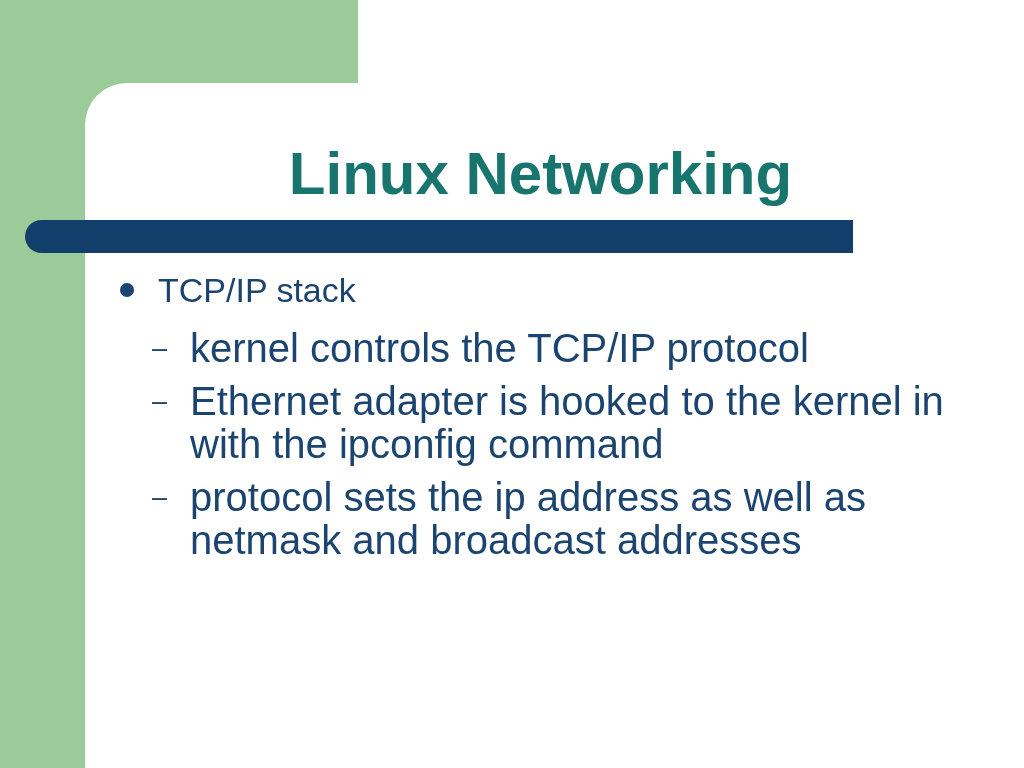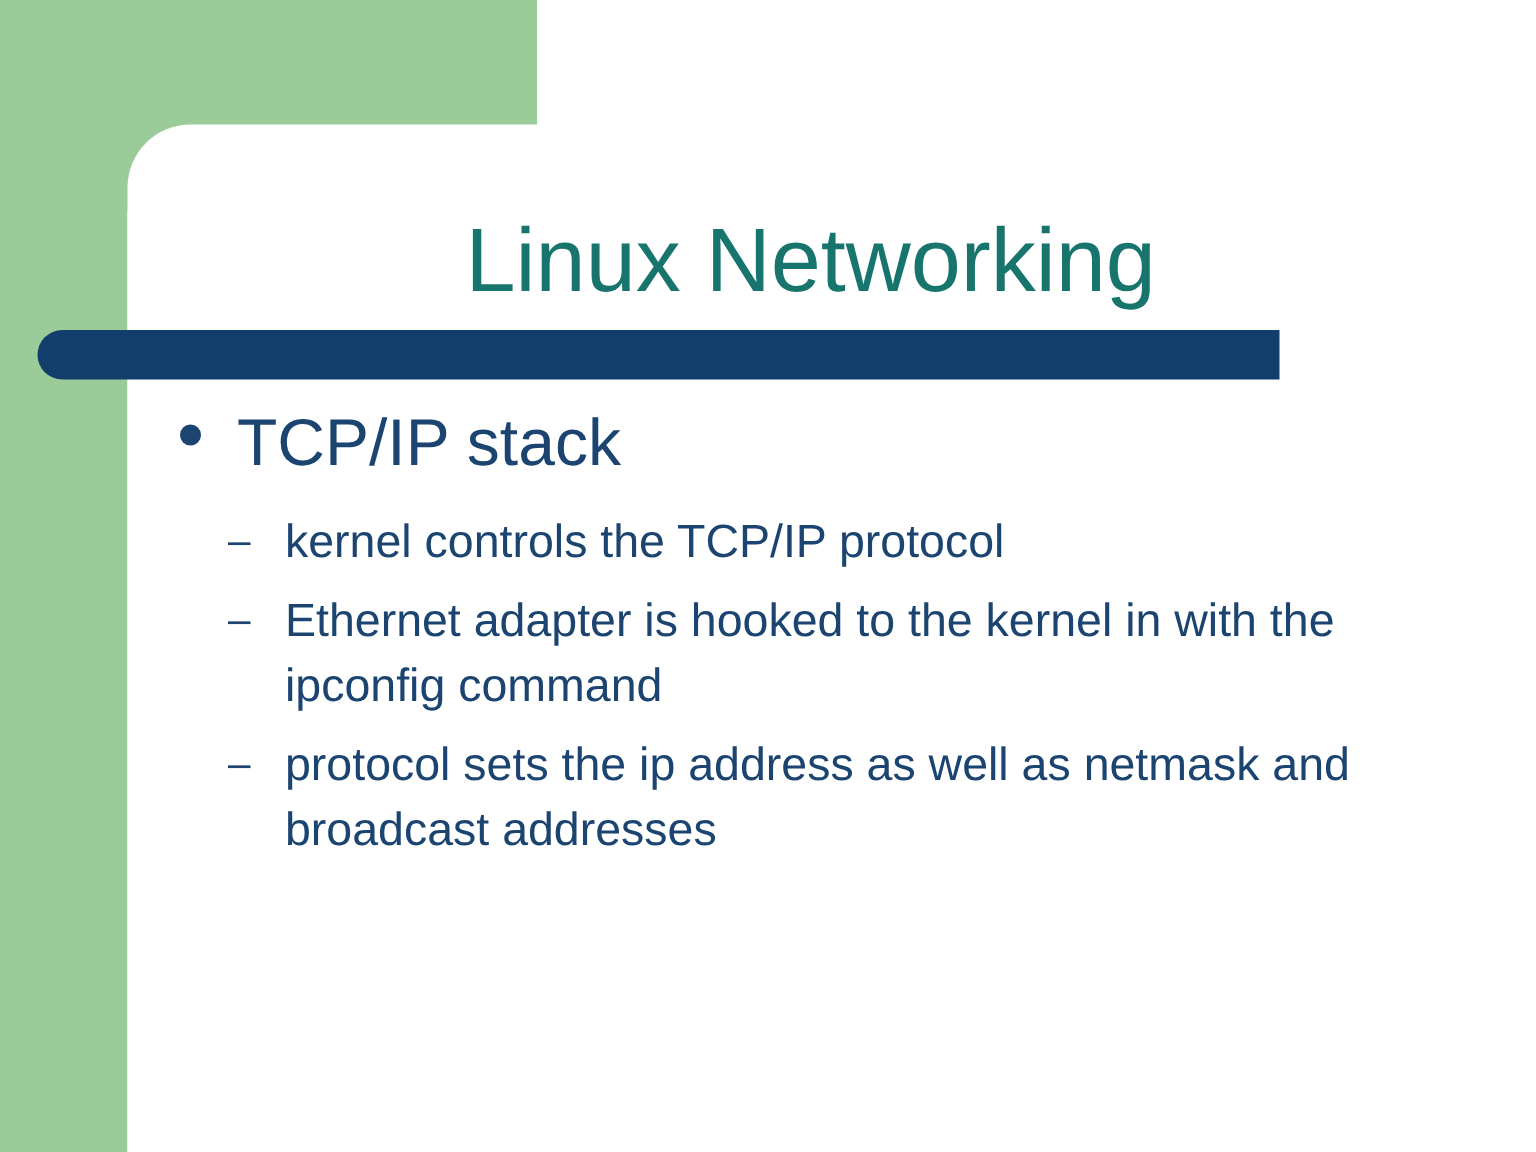--- a/index.html
+++ b/index.html
@@ -36,21 +36,21 @@
     background: #ffffff;
     border-top-left-radius: 42px;
   }
   .title {
     position: absolute;
     left: 85px; right: 28px;
     top: 142px;
     margin: 0;
     text-align: center;
     font-size: 60px;
-    font-weight: normal;
+    font-weight: bold;
     line-height: 1.05;
     color: #17756e;
     letter-spacing: 0;
   }
   .bar {
     position: absolute;
     left: 25px; top: 220px;
     width: 828px; height: 33px;
     background: #123e6b;
     border-radius: 17px 0 0 17px;
@@ -66,39 +66,39 @@
     align-items: flex-start;
   }
   .dot {
     flex: 0 0 auto;
     width: 14px; height: 14px;
     margin: 13px 24px 0 8px;
     border-radius: 50%;
     background: #1b4470;
   }
   .bullet-text {
-    font-size: 44px;
+    font-size: 34px;
     line-height: 1.2;
     text-align: right;
   }
   .sub-list {
     margin-top: 16px;
   }
   .sub-row {
     display: flex;
     align-items: flex-start;
     margin: 0 0 10px 40px;
   }
   .dash {
     flex: 0 0 38px;
     font-size: 27px;
     line-height: 43px;
   }
   .sub-text {
-    font-size: 31px;
+    font-size: 40px;
     line-height: 43px;
   }
 </style>
 </head>
 <body>
 
 <div class="slide">
 
   <div class="green-top"></div>
   <div class="green-left"></div>

